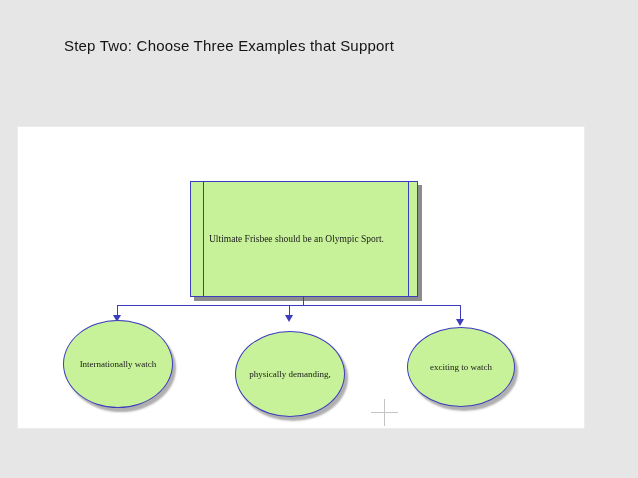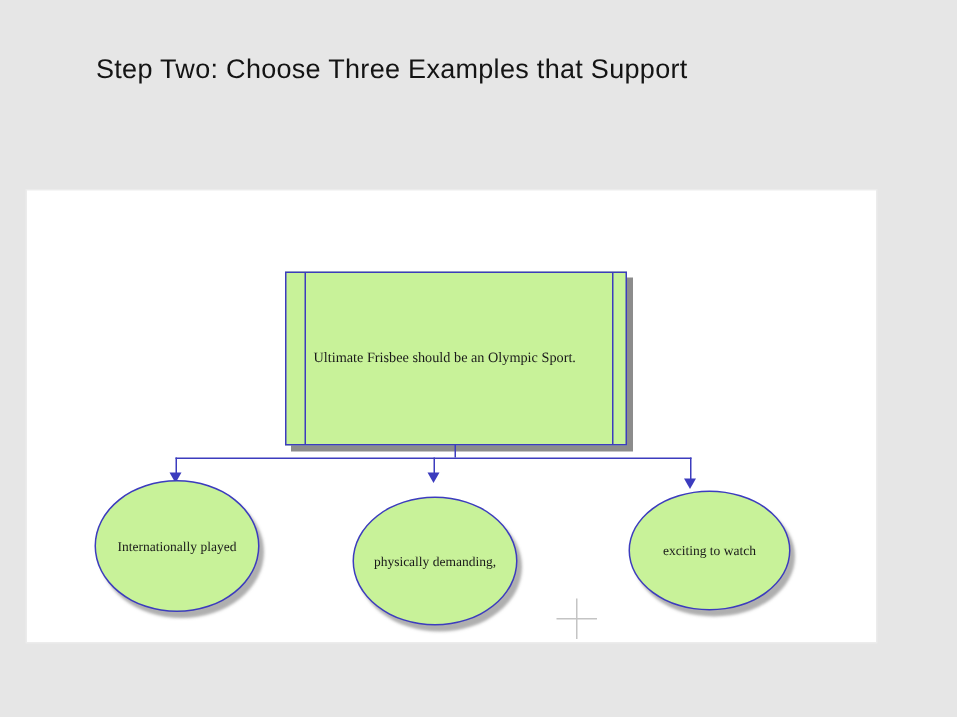--- a/index.html
+++ b/index.html
@@ -5,21 +5,21 @@
   html,body { margin:0; padding:0; }
   body {
     width:638px; height:478px; position:relative; overflow:hidden;
     background:var(--background,#E6E6E6);
     font-family:"Liberation Sans", sans-serif;
   }
 
   
   .slide-title {
     position:absolute; left:64px; top:33px; width:500px;
-    font-size:18px; line-height:26px; color:var(--title-text,#141414);
+    font-size:15px; line-height:26px; color:var(--title-text,#141414);
     letter-spacing:0.2px;
   }
   .slide-title .line2 { padding-left:6px; }
 
   
   .content-panel {
     position:absolute; left:18px; top:127px; width:566px; height:301px;
     background:var(--panel,#fff);
     box-shadow:0 0 0 1px #ececec;
   }
@@ -64,21 +64,21 @@
     position:absolute; border-radius:50%;
     background:var(--shape-fill,#C8F299);
     border:1px solid var(--shape-border,#3C3CBE);
     box-shadow:3px 4px 2px rgba(110,110,110,0.55);
     display:flex; align-items:center; justify-content:center;
     font-family:"Liberation Serif", serif; font-size:9px; color:#1a1a1a;
     text-align:center;
   }
   .e1 { left:63px;  top:320px; width:108px; height:86px; }
   .e2 { left:235px; top:331px; width:108px; height:84px; }
-  .e3 { left:419px; top:327px; width:106px; height:78px; }
+  .e3 { left:407px; top:327px; width:106px; height:78px; }
   .ellipse span { padding:0 10px; }
 
   
   .crosshair-h { position:absolute; left:371px; top:412px; width:27px; height:1px; background:var(--crosshair,#C4C4C4); }
   .crosshair-v { position:absolute; left:384px; top:399px; width:1px; height:27px; background:var(--crosshair,#C4C4C4); }
 </style>
 </head>
 <body>
 
 <div class="slide-title">
@@ -96,21 +96,21 @@
 <div class="connector c-stem"></div>
 <div class="connector c-cross"></div>
 <div class="connector c-drop1"></div>
 <div class="connector c-drop2"></div>
 <div class="connector c-drop3"></div>
 <div class="arrowhead a1"></div>
 <div class="arrowhead a2"></div>
 <div class="arrowhead a3"></div>
 
 <div class="ellipse e1">
-  <span>Internationally played</span>
+  <span>Internationally watch</span>
 </div>
 <div class="ellipse e2">
   <span>physically demanding,</span>
 </div>
 <div class="ellipse e3">
   <span>exciting to watch</span>
 </div>
 
 <div class="crosshair-h"></div>
 <div class="crosshair-v"></div>

